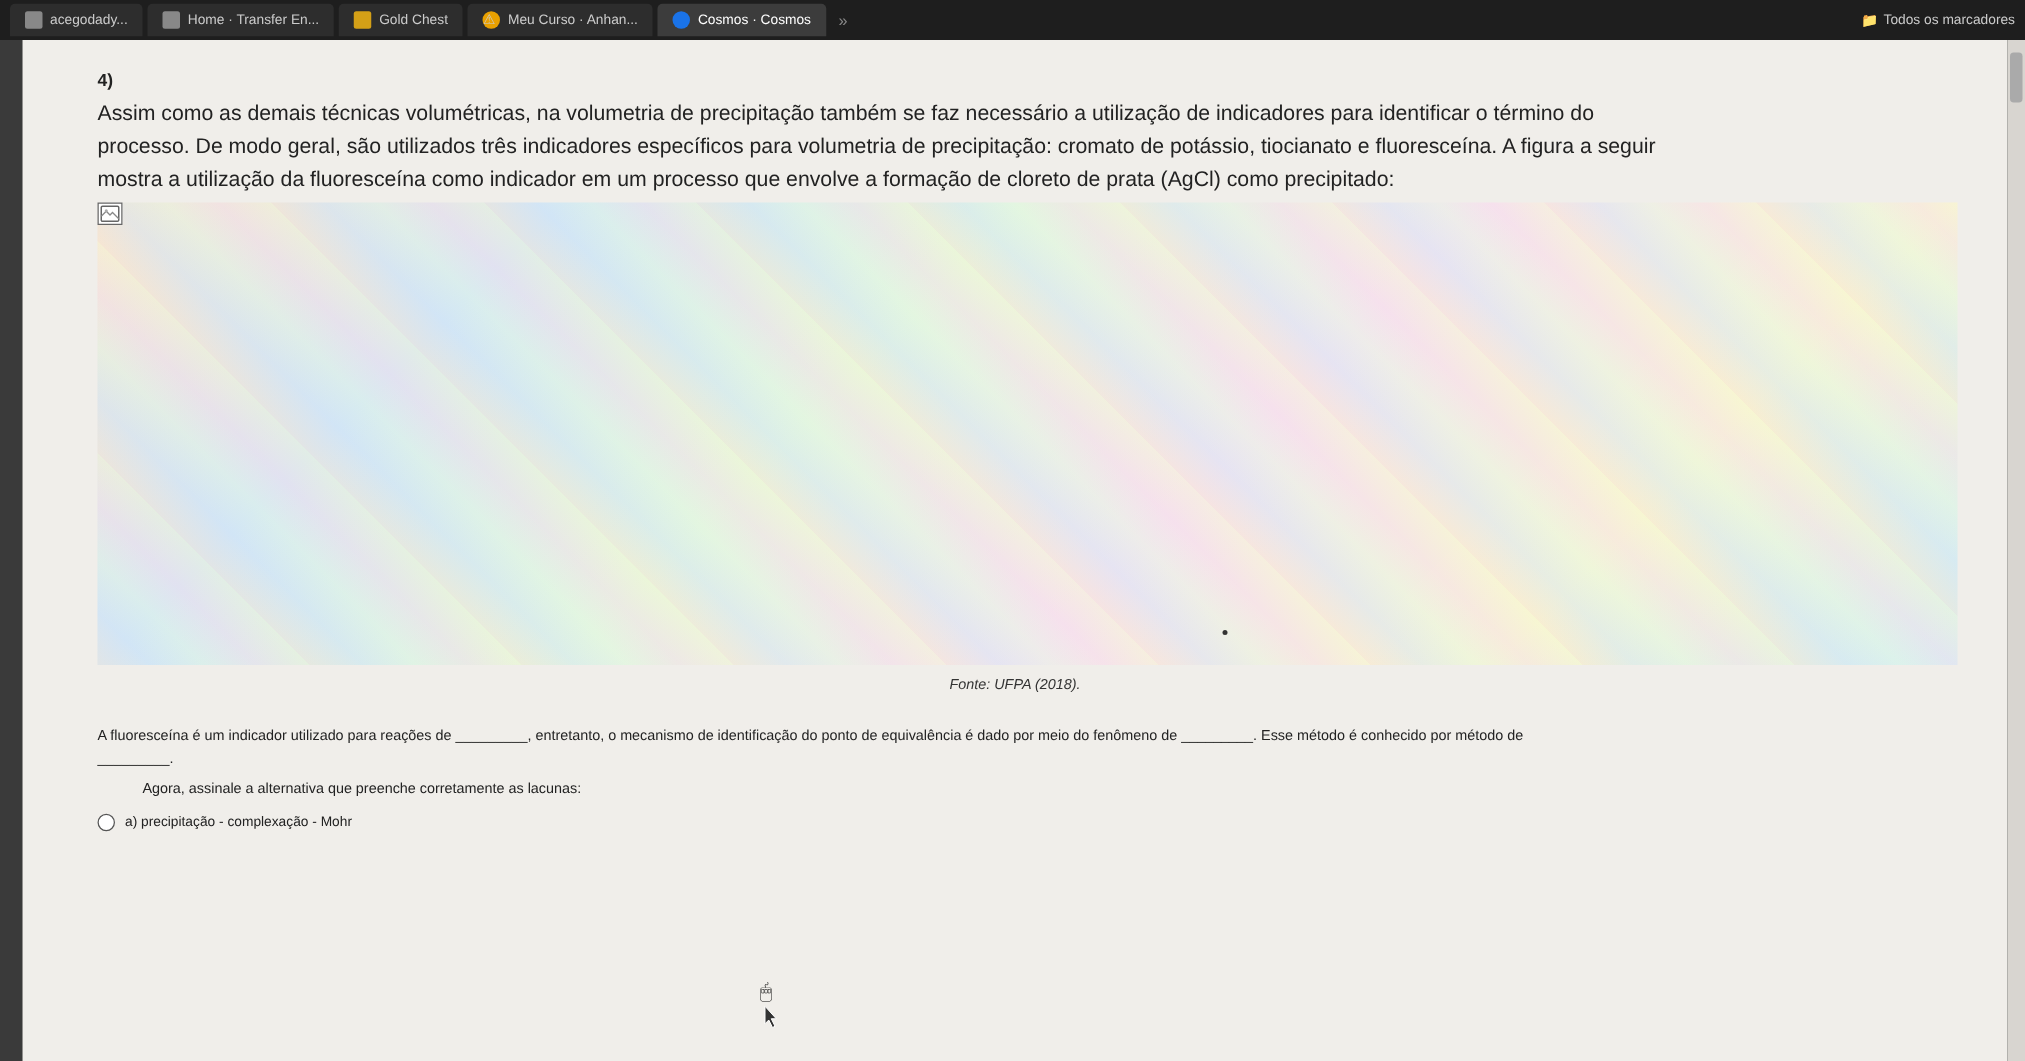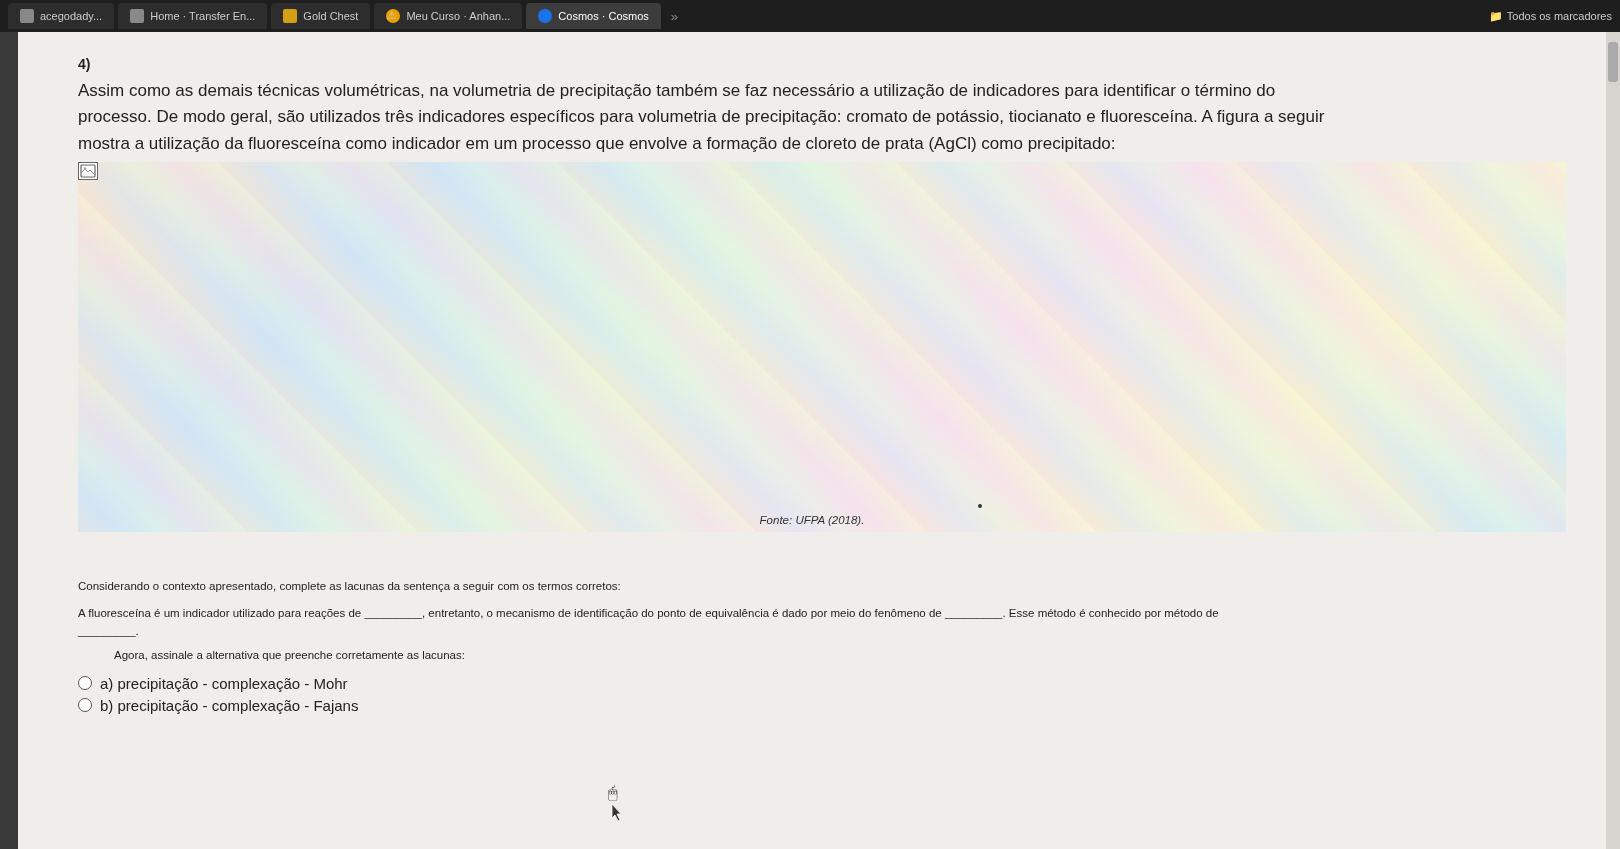--- a/index.html
+++ b/index.html
@@ -162,21 +162,21 @@
       background: #fff;
       display: flex;
       align-items: center;
       justify-content: center;
       font-size: 10px;
       color: #555;
     }
 
     .source-text {
       position: absolute;
-      top: 482px;
+      top: 510px;
       left: 0;
       right: 0;
       text-align: center;
       font-size: 11.5px;
       color: #333;
       font-style: italic;
     }
 
     .fill-in-blank-section {
       position: absolute;
@@ -217,21 +217,21 @@
       list-style: none;
       display: flex;
       flex-direction: column;
       gap: 5px;
     }
 
     .option-item {
       display: flex;
       align-items: center;
       gap: 8px;
-      font-size: 15px;
+      font-size: 11px;
       color: #222;
     }
 
     .radio-circle {
       width: 14px;
       height: 14px;
       border-radius: 50%;
       border: 1.5px solid #555;
       flex-shrink: 0;
       background: #fff;
@@ -344,34 +344,29 @@
           <circle cx="5" cy="4.5" r="1.2" fill="#aaa"></circle>
         </svg>
       </div>
     </div>
 
     <div class="dot-marker" style="top: 472px; left: 960px;"></div>
 
     <div class="source-text">Fonte: UFPA (2018).</div>
 
     <div class="fill-in-blank-section">
-      <div class="fill-in-blank-title">Considerando o contexto apresentado, complete as lacunas da sentença a seguir com os termos corretos:</div>
       <div class="fill-in-blank-sentence">A fluoresceína é um indicador utilizado para reações de _________, entretanto, o mecanismo de identificação do ponto de equivalência é dado por meio do fenômeno de _________. Esse método é conhecido por método de _________.</div>
       <div class="fill-in-blank-instruction">Agora, assinale a alternativa que preenche corretamente as lacunas:</div>
 
 
       <ul class="options-list">
         <li class="option-item">
           <div class="radio-circle"></div>
           <span>a) precipitação - complexação - Mohr</span>
         </li>
-        <li class="option-item">
-          <div class="radio-circle"></div>
-          <span>b) precipitação - complexação - Fajans</span>
-        </li>
       </ul>
     </div>
 
     <div class="cursor" style="position:absolute; top:752px; left:590px;">
       <svg width="18" height="22" viewBox="0 0 18 22" fill="none">
         <path d="M4 2 L4 16 L7 13 L10 19 L12 18 L9 12 L13 12 Z" fill="#333" stroke="white" stroke-width="0.8"></path>
       </svg>
     </div>
 
   </div>

